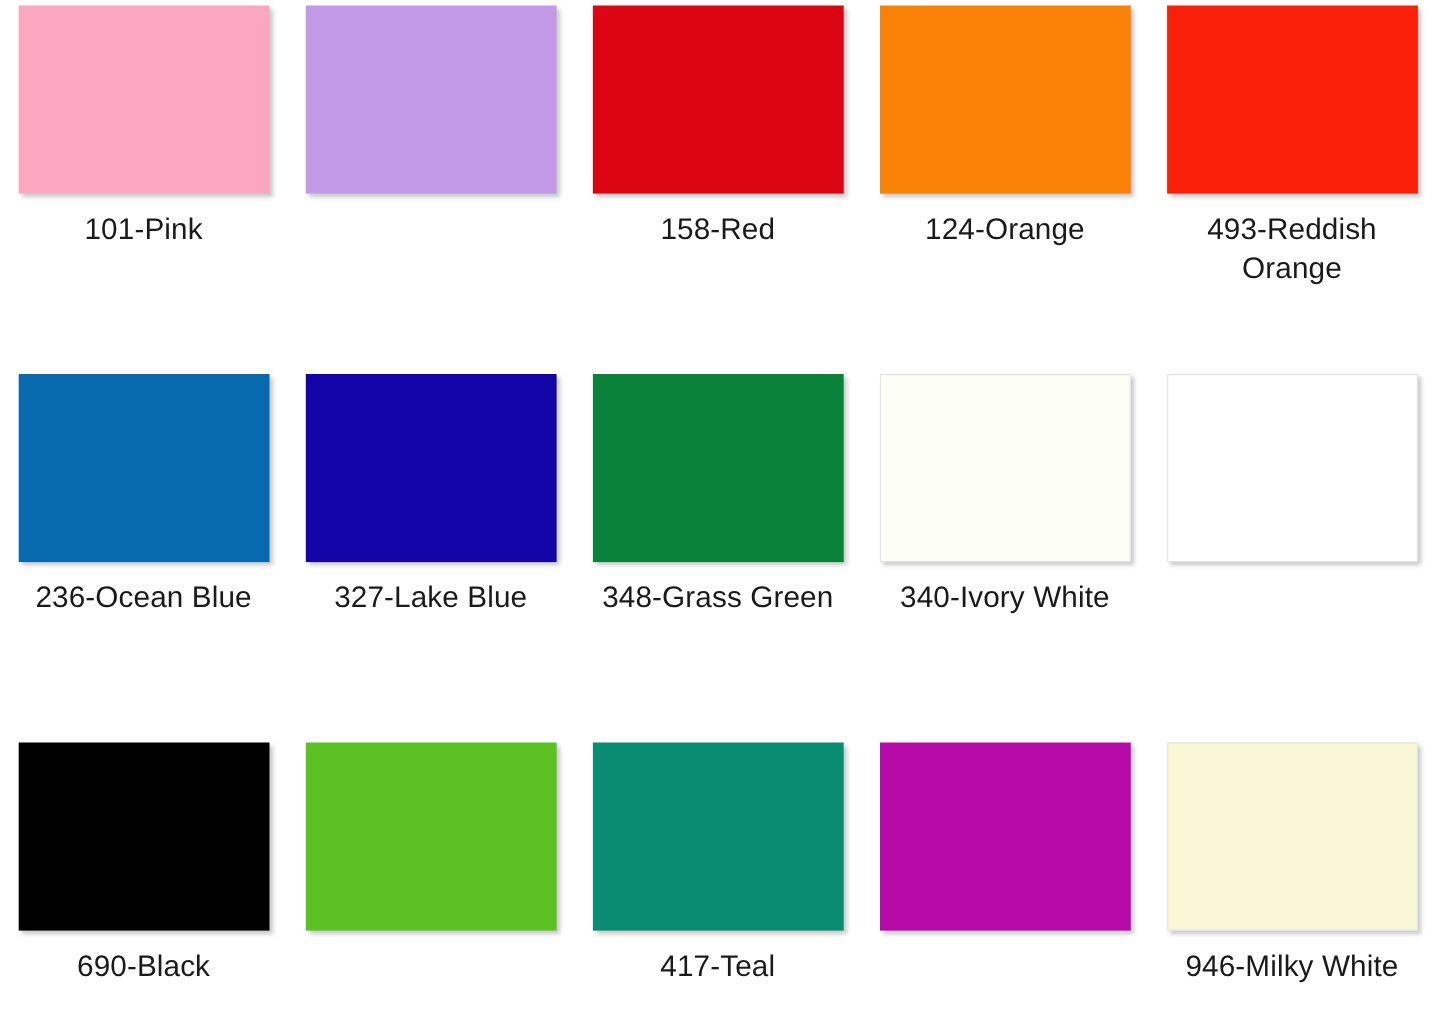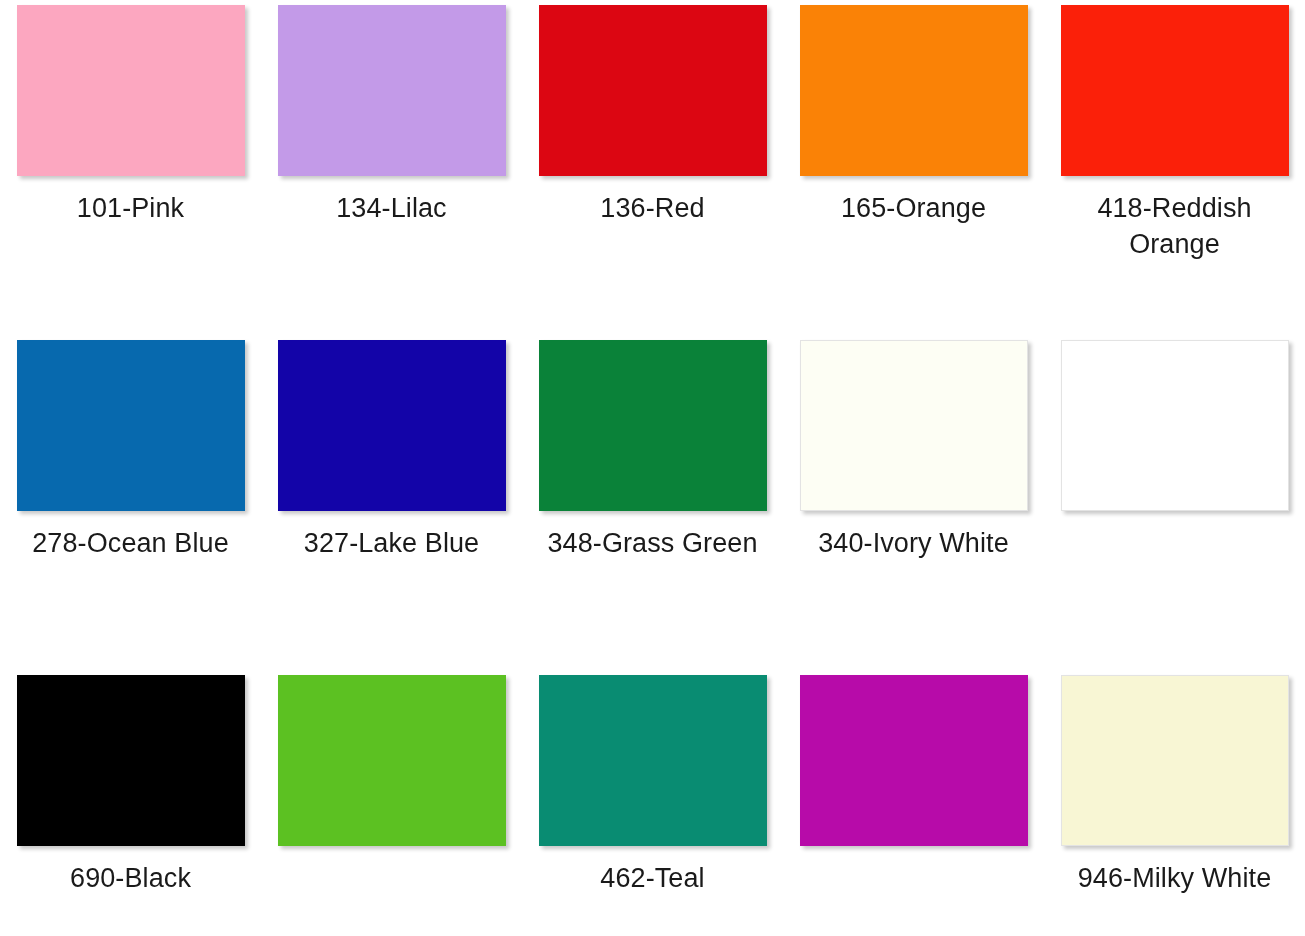--- a/index.html
+++ b/index.html
@@ -61,37 +61,36 @@
 </head>
 <body>
 
 <div class="palette-grid" id="palette-grid">
     <div class="swatch-cell">
       <div class="swatch-chip" style="background-color: rgb(252, 167, 192);"></div>
       <div class="swatch-label">101-Pink</div>
     </div>
     <div class="swatch-cell">
       <div class="swatch-chip" style="background-color: rgb(195, 154, 232);"></div>
-      <div class="swatch-label">134-Lilac</div>
     </div>
     <div class="swatch-cell">
       <div class="swatch-chip" style="background-color: rgb(220, 6, 18);"></div>
-      <div class="swatch-label">136-Red</div>
+      <div class="swatch-label">158-Red</div>
     </div>
     <div class="swatch-cell">
       <div class="swatch-chip" style="background-color: rgb(250, 130, 6);"></div>
-      <div class="swatch-label">165-Orange</div>
+      <div class="swatch-label">124-Orange</div>
     </div>
     <div class="swatch-cell">
       <div class="swatch-chip" style="background-color: rgb(251, 32, 9);"></div>
-      <div class="swatch-label">418-Reddish Orange</div>
+      <div class="swatch-label">493-Reddish Orange</div>
     </div>
     <div class="swatch-cell">
       <div class="swatch-chip" style="background-color: rgb(7, 105, 174);"></div>
-      <div class="swatch-label">278-Ocean Blue</div>
+      <div class="swatch-label">236-Ocean Blue</div>
     </div>
     <div class="swatch-cell">
       <div class="swatch-chip" style="background-color: rgb(19, 4, 168);"></div>
       <div class="swatch-label">327-Lake Blue</div>
     </div>
     <div class="swatch-cell">
       <div class="swatch-chip" style="background-color: rgb(10, 130, 57);"></div>
       <div class="swatch-label">348-Grass Green</div>
     </div>
     <div class="swatch-cell">
@@ -103,21 +102,21 @@
     </div>
     <div class="swatch-cell">
       <div class="swatch-chip" style="background-color: rgb(0, 0, 0);"></div>
       <div class="swatch-label">690-Black</div>
     </div>
     <div class="swatch-cell">
       <div class="swatch-chip" style="background-color: rgb(92, 193, 34);"></div>
     </div>
     <div class="swatch-cell">
       <div class="swatch-chip" style="background-color: rgb(9, 140, 114);"></div>
-      <div class="swatch-label">462-Teal</div>
+      <div class="swatch-label">417-Teal</div>
     </div>
     <div class="swatch-cell">
       <div class="swatch-chip" style="background-color: rgb(183, 11, 169);"></div>
     </div>
     <div class="swatch-cell">
       <div class="swatch-chip is-pale" style="background-color: rgb(248, 246, 212);"></div>
       <div class="swatch-label">946-Milky White</div>
     </div>
   </div>
 

